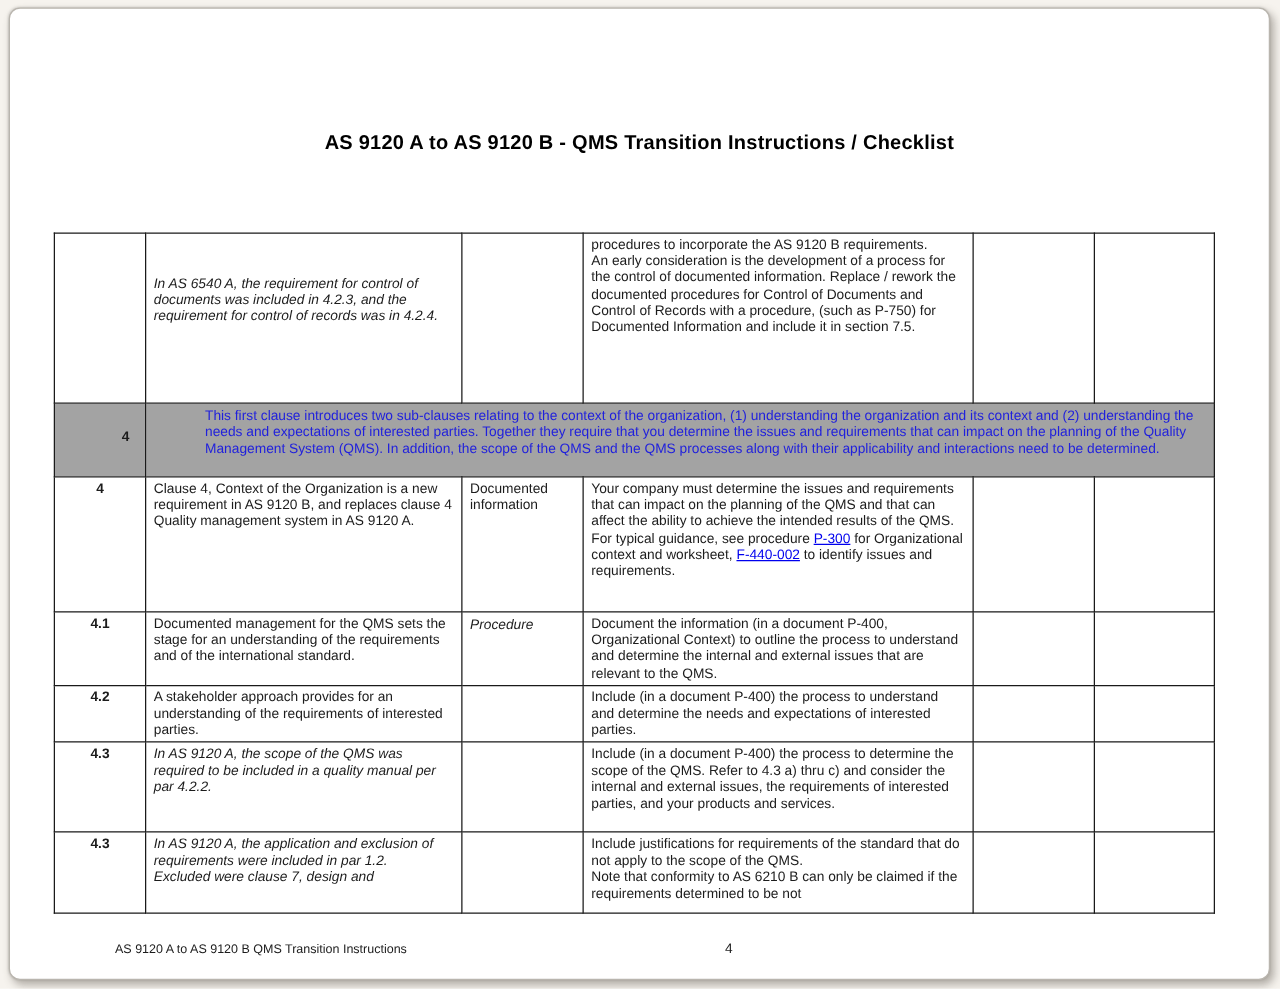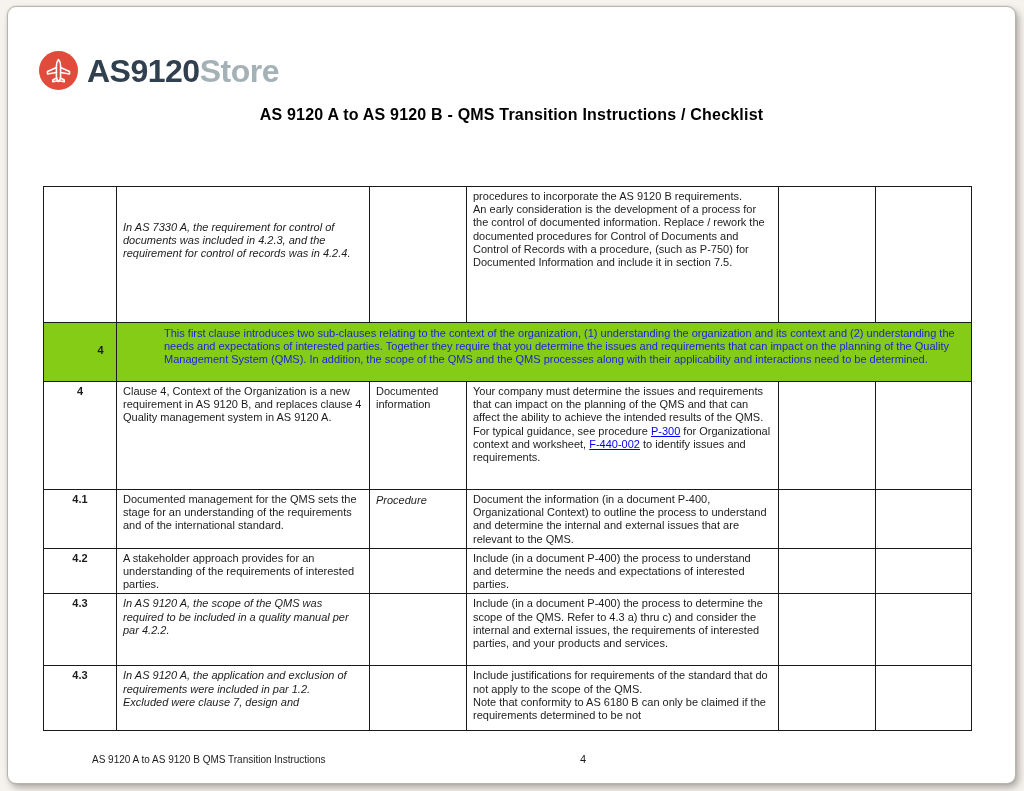--- a/index.html
+++ b/index.html
@@ -56,21 +56,21 @@
     overflow: hidden;
     margin-left: 44px;
   }
   td.clause { text-align: center; font-weight: bold; padding-top: 5px; }
   td.doctype { padding-top: 16px; }
   td.doctype.small-pad { padding-top: 4px; font-style: italic; }
   .italic { font-style: italic; }
   .preline { white-space: pre-line; }
   .pad-top-deep { padding-top: 34px !important; }
   tr.highlight td {
-    background: #84cc16;
+    background: #a3a3a3;
     padding-left: 47px;
   }
   tr.highlight td.note-cell {
     color: #1f1fdd;
     padding-top: 4px;
   }
   tr.highlight td.clause { vertical-align: middle; padding-top: 0; }
   a.doc-link { color: #0000ee; text-decoration: underline; cursor: pointer; }
   
   .footer-title {
@@ -80,50 +80,37 @@
   .footer-page {
     position: absolute; left: 572px; top: 746px;
     font-size: 11px; color: #1c1c1c;
   }
 </style>
 </head>
 <body>
 
 <div class="page">
 
-  <div class="logo">
-    <div class="logo-icon">
-      <svg width="27" height="27" viewBox="0 0 27 27">
-        <g stroke="#ffffff" stroke-width="1.6" fill="none" stroke-linecap="round" stroke-linejoin="round">
-          <path d="M13.5 2.5 C15.2 4.5 15.6 6.5 15.6 9 L15.6 19.5 C15.6 21.5 14.8 23.5 13.5 24.5 C12.2 23.5 11.4 21.5 11.4 19.5 L11.4 9 C11.4 6.5 11.8 4.5 13.5 2.5 Z"></path>
-          <path d="M11.4 10.5 L2.5 14.5 L2.5 17 L11.4 15.5"></path>
-          <path d="M15.6 10.5 L24.5 14.5 L24.5 17 L15.6 15.5"></path>
-          <path d="M11.6 21 L7.8 23 L7.8 24.8 L13.5 23.8 L19.2 24.8 L19.2 23 L15.4 21"></path>
-        </g>
-      </svg>
-    </div>
-    <div class="brand"><span class="primary">AS9120</span><span class="secondary">Store</span></div>
-  </div>
 
   <div class="doc-title">AS 9120 A to AS 9120 B - QMS Transition  Instructions / Checklist</div>
 
   <table class="checklist">
     <colgroup>
       <col style="width:73px">
         <col style="width:253px">
         <col style="width:97px">
       <col style="width:312px">
         <col style="width:97px">
         <col style="width:96px">
     </colgroup>
     <tbody>
 
       <tr style="height:136px;">
         <td class="clause"></td>
-        <td class="italic pad-top-deep">In AS 7330 A, the requirement for control of documents was included in 4.2.3, and the requirement for control of records was in 4.2.4.</td>
+        <td class="italic pad-top-deep">In AS 6540 A, the requirement for control of documents was included in 4.2.3, and the requirement for control of records was in 4.2.4.</td>
         <td class="doctype"></td>
         <td class="preline">procedures to incorporate the AS 9120 B requirements.
 An early consideration is the development of a process for the control of documented information. Replace / rework the documented procedures for Control of Documents and Control of Records with a procedure, (such as P-750) for Documented Information and include it in section 7.5.</td>
         <td></td>
         <td></td>
       </tr>
 
       <tr class="highlight" style="height:59px;">
         <td class="clause">4</td>
         <td class="note-cell" colspan="5">This first clause introduces two sub-clauses relating to the context of the organization, (1) understanding the organization and its context and (2) understanding the needs and expectations of interested parties. Together they require that you determine the issues and requirements that can impact on the planning of the Quality Management System (QMS). In addition, the scope of the QMS and the QMS processes along with their applicability and interactions need to be determined.</td>
@@ -167,21 +154,21 @@
         <td></td>
         <td></td>
       </tr>
 
       <tr style="height:65px;">
         <td class="clause">4.3</td>
         <td class="italic preline">In AS 9120 A, the application and exclusion of requirements were included in par 1.2.
 Excluded were clause 7, design and</td>
         <td class="doctype"></td>
         <td class="preline">Include justifications for requirements of the standard that do not apply to the scope of the QMS.
-Note that conformity to AS 6180 B can only be claimed if the requirements determined to be not</td>
+Note that conformity to AS 6210 B can only be claimed if the requirements determined to be not</td>
         <td></td>
         <td></td>
       </tr>
     </tbody>
   </table>
 
   <div class="footer-title">AS 9120 A to AS 9120 B QMS Transition Instructions</div>
   <div class="footer-page">4</div>
 
 </div>

